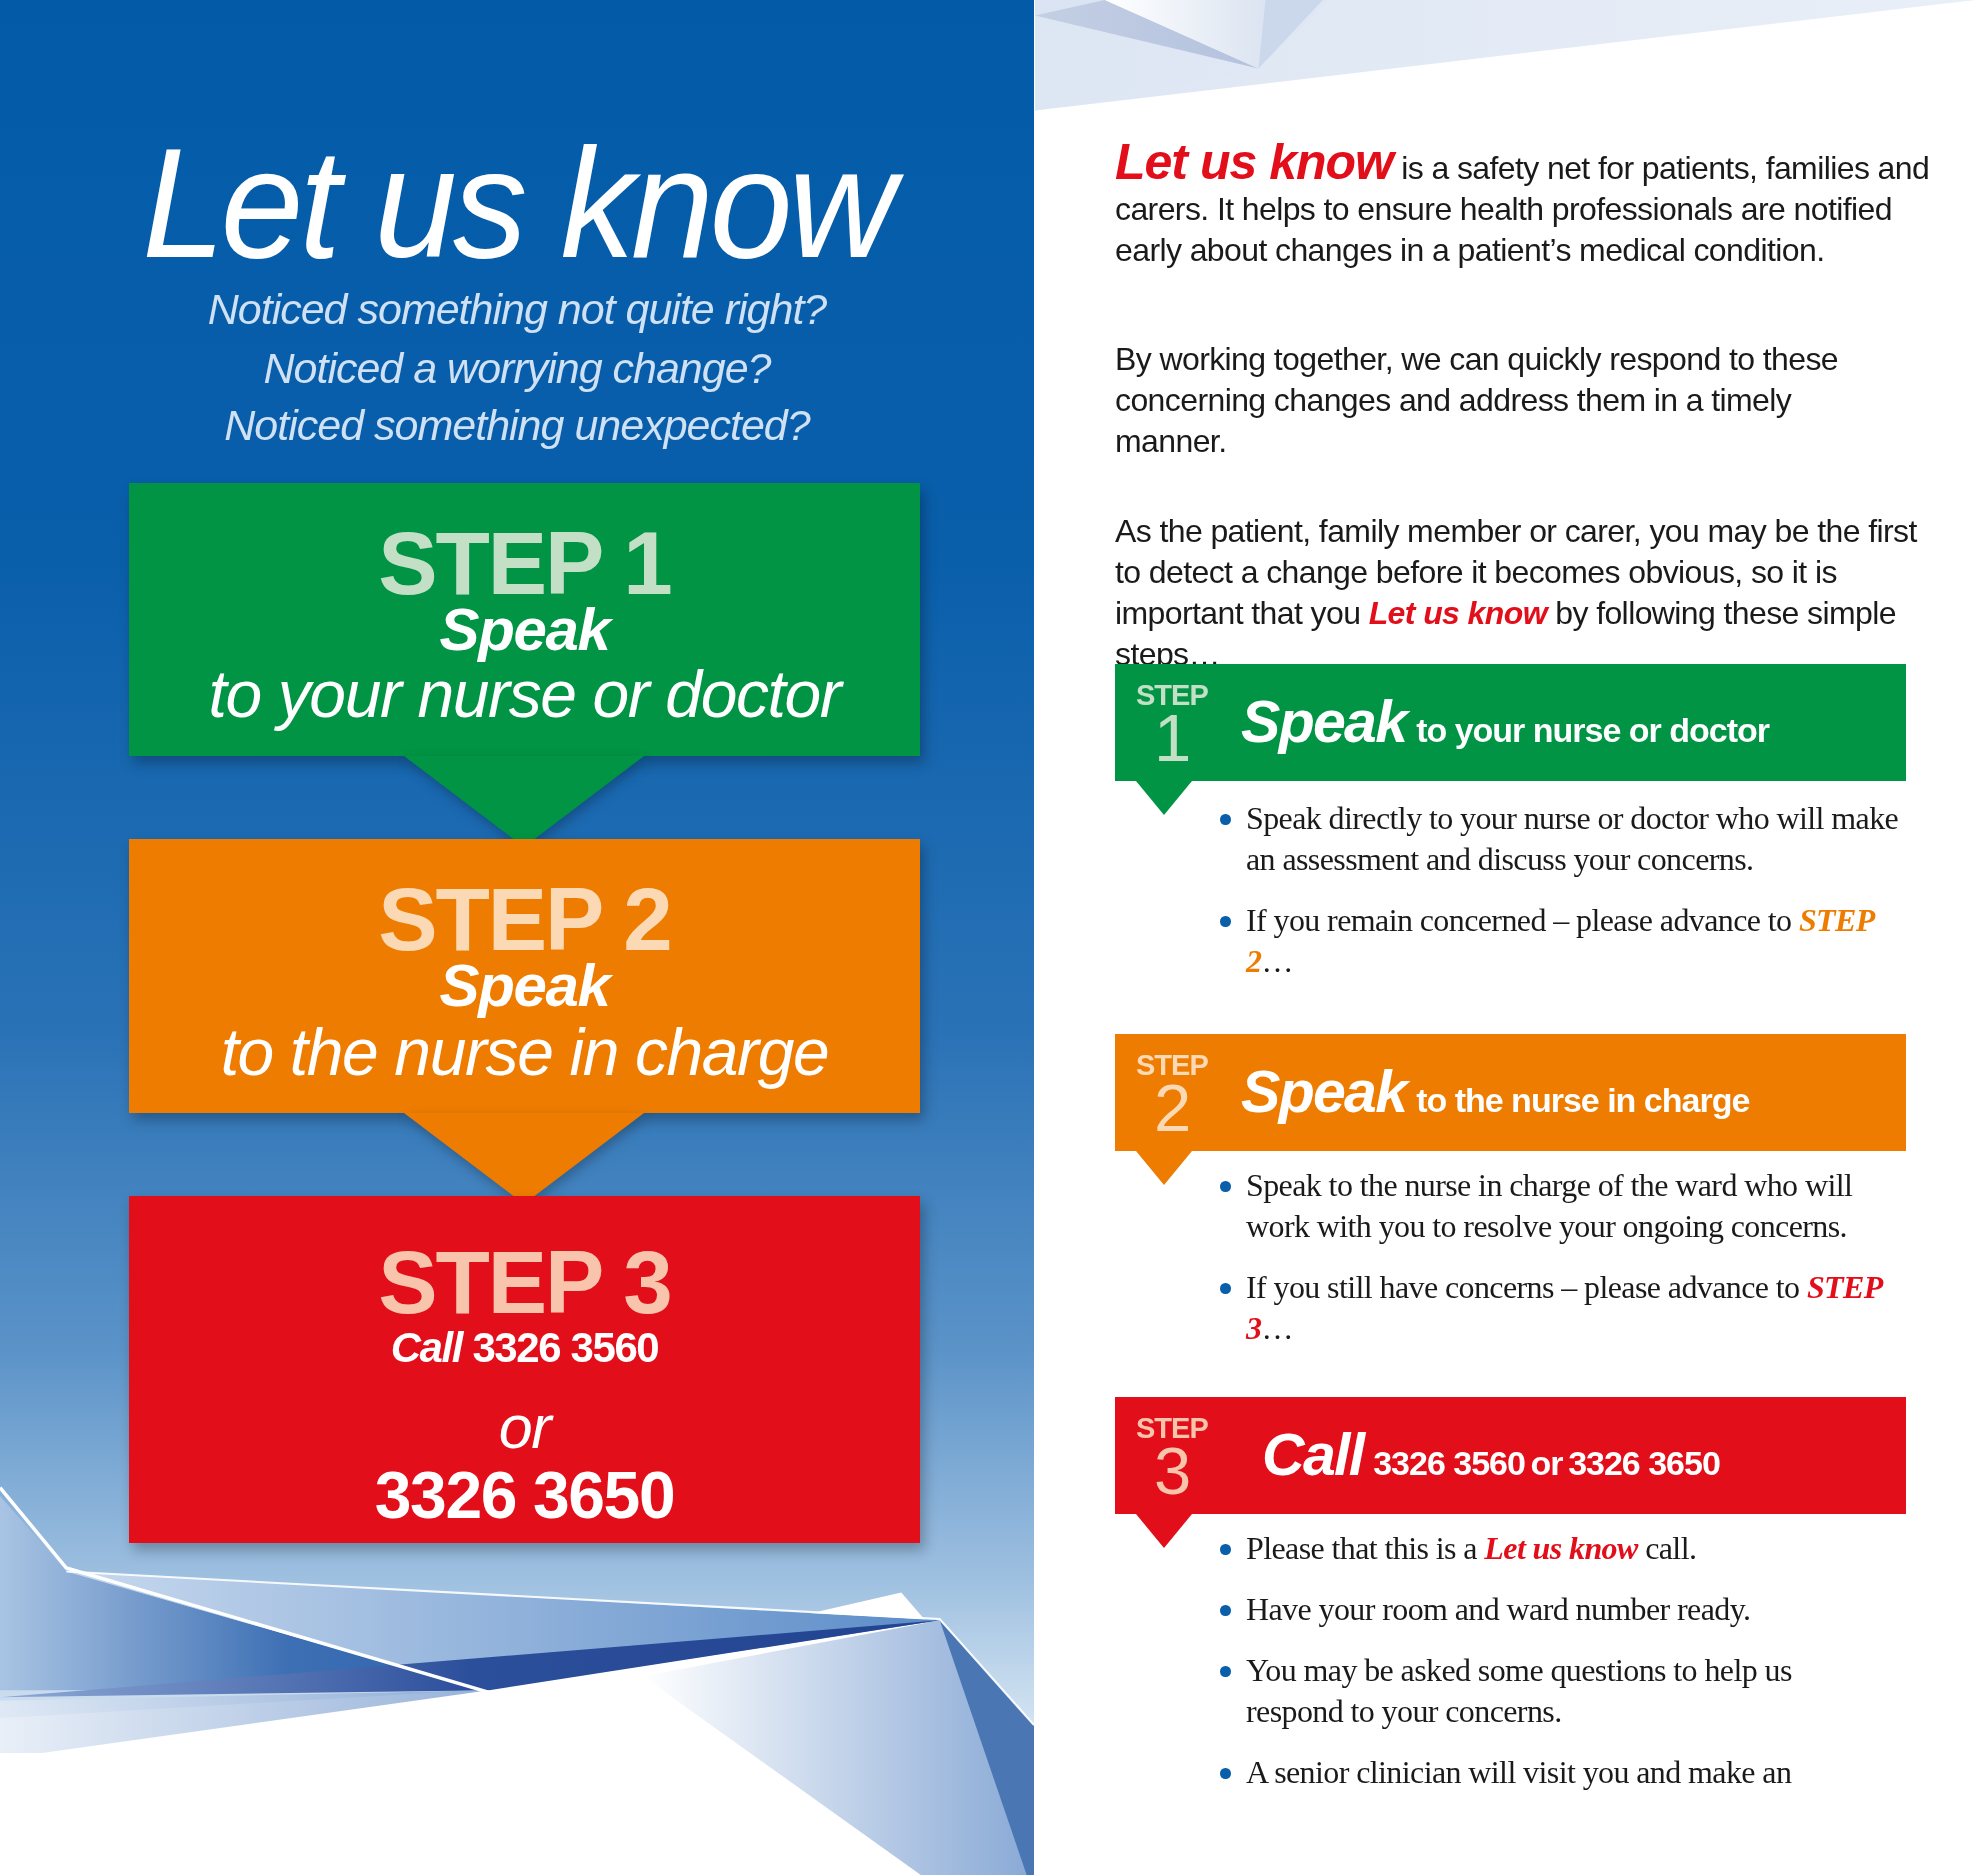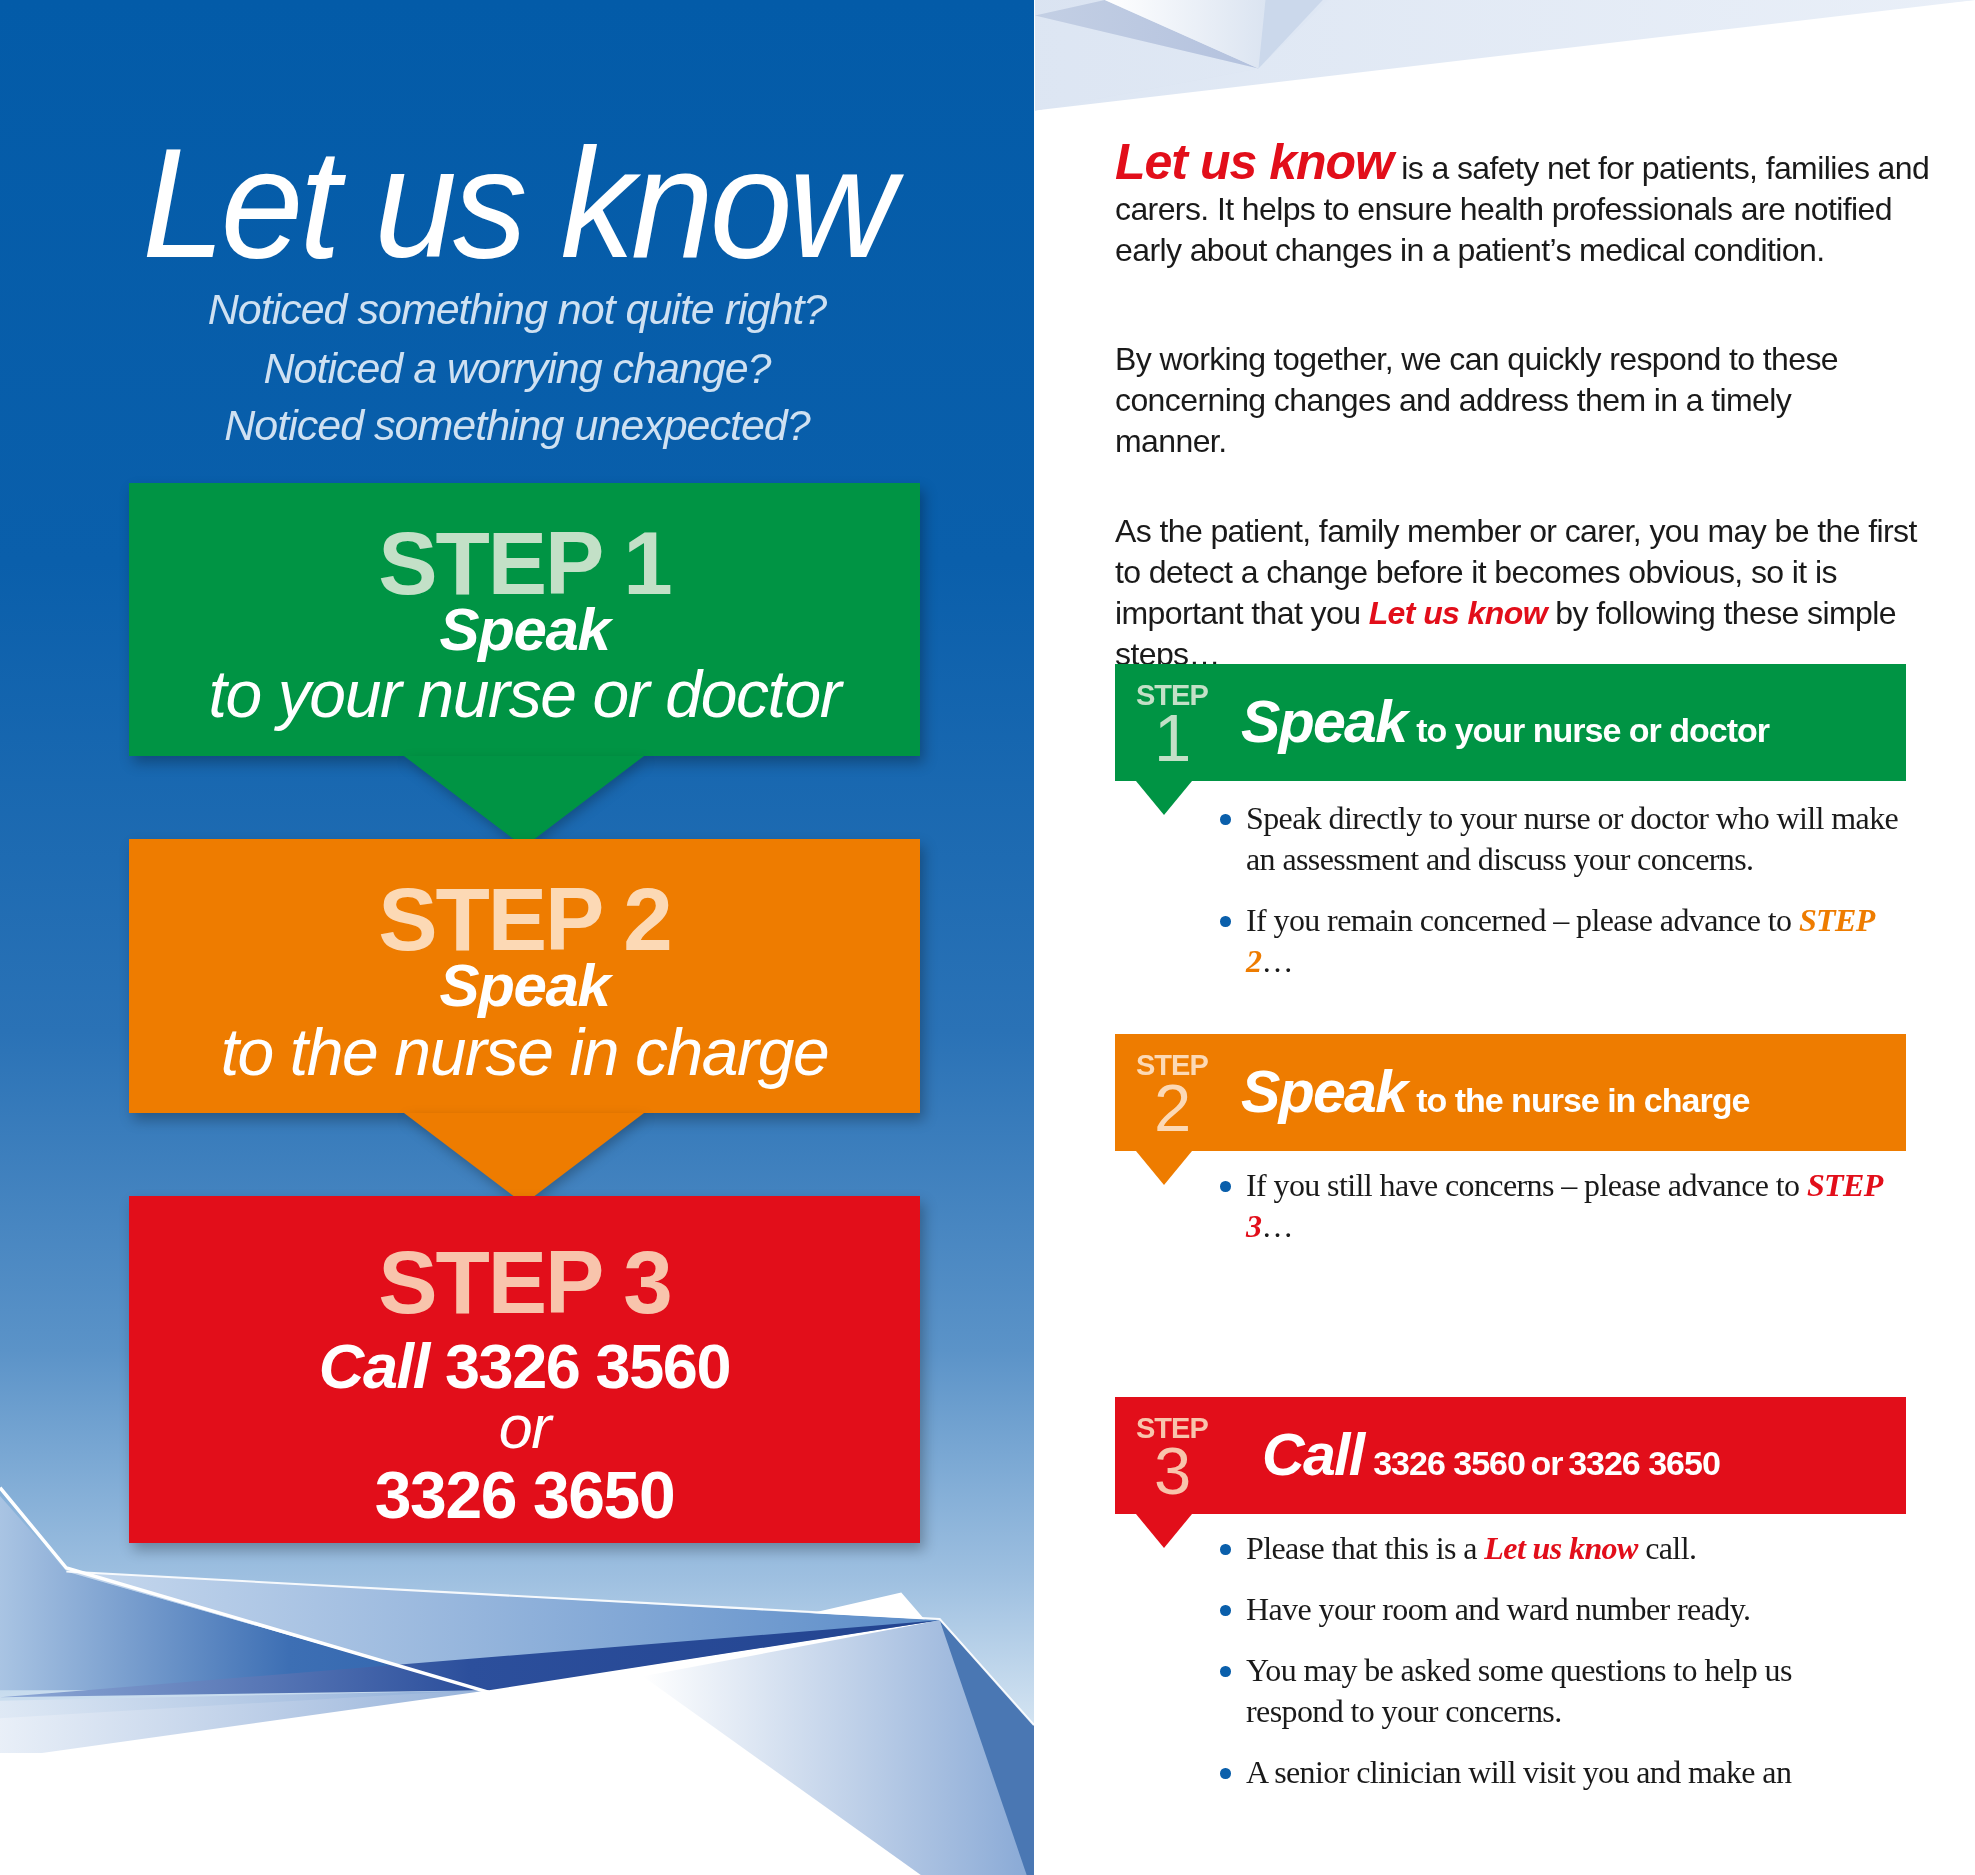--- a/index.html
+++ b/index.html
@@ -151,21 +151,21 @@
 
   <div class="step-box orange" style="top:839px; height:274px;">
     <div class="arrow" style="top:274px; border-top:91px solid #ee7c00;"></div>
     <div class="step-title" style="top:29px; color:#fcd9b5;">STEP 2</div>
     <div class="step-action" style="top:112px;">Speak</div>
     <div class="step-detail" style="top:175px;">to the nurse in charge</div>
   </div>
 
   <div class="step-box red" style="top:1196px; height:347px;">
     <div class="step-title" style="top:35px; color:#f8c4ac;">STEP 3</div>
-    <div class="step-action" style="top:134px; font-size:63px;">
+    <div class="step-action" style="top:128px; font-size:42px;">
       <span>Call</span>
       <span style="font-style:normal;">3326 3560</span>
     </div>
     <div class="step-detail" style="top:196px; font-size:61px;">or</div>
     <div class="step-action" style="top:261px; font-size:66px; font-style:normal;">3326 3650</div>
   </div>
 </div>
 
 <div class="right-panel">
   <svg class="right-shapes" viewBox="0 0 1346 200" preserveAspectRatio="none">
@@ -222,20 +222,21 @@
   <div class="banner orange" style="top:1034px;">
     <div class="b-arrow" style="border-top:34px solid #ee7c00;"></div>
     <div class="b-step" style="color:#fcd9b5;">STEP</div>
     <div class="b-num" style="color:#fcd9b5;">2</div>
     <div class="b-action">
       <span>Speak</span><span class="b-detail">to the nurse in charge</span>
     </div>
   </div>
 
   <ul class="bullets" style="top:1165px;">
+    <li>Speak to the nurse in charge of the ward who will work with you to resolve your ongoing concerns.</li>
     <li><span>If you still have concerns – please advance to </span><span class="step-ref-red">STEP 3</span><span>…</span></li>
   </ul>
 
   <div class="banner red" style="top:1397px;">
     <div class="b-arrow" style="border-top:34px solid #e20e1a;"></div>
     <div class="b-step" style="color:#f8c4ac;">STEP</div>
     <div class="b-num" style="color:#f8c4ac;">3</div>
     <div class="b-action" style="left:147px;">
       <span>Call</span><span class="b-detail">3326 3560</span><span class="b-detail or" style="margin-left:5.6px;">or</span><span class="b-detail" style="margin-left:5.6px;">3326 3650</span>
     </div>

